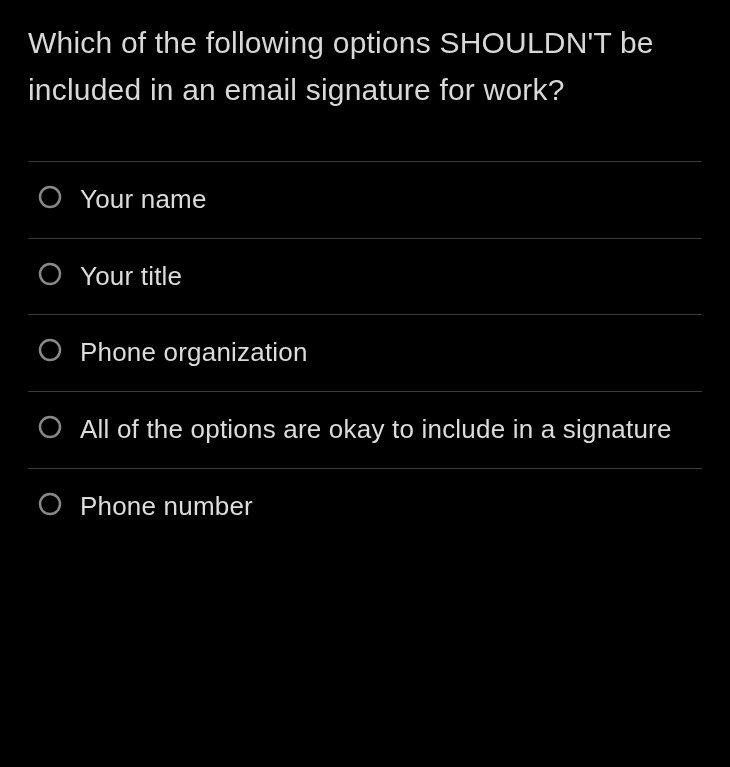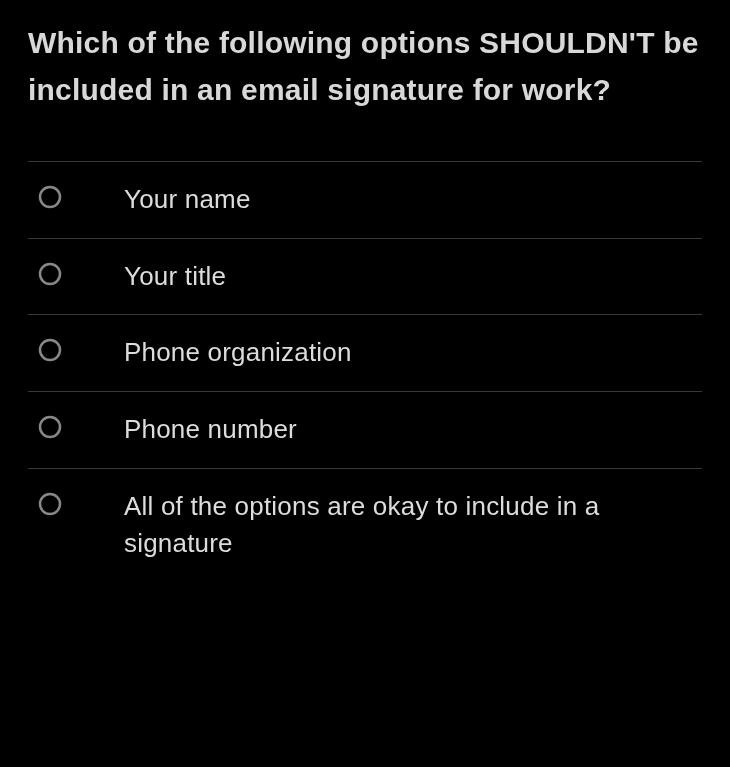--- a/index.html
+++ b/index.html
@@ -10,35 +10,34 @@
     body {
       background-color: #000000;
       font-family: -apple-system, BlinkMacSystemFont, "Segoe UI", "Helvetica Neue", Arial, sans-serif;
       width: 730px;
       height: 767px;
       padding: 20px 28px 0 28px;
     }
     .question-text {
       color: #d8d8d8;
       font-size: 30px;
-      font-weight: 700;
+      font-weight: 400;
       line-height: 1.55;
       margin-bottom: 48px;
       letter-spacing: 0.2px;
     }
     .options-list {
       list-style: none;
     }
     .option-item {
       display: flex;
       align-items: flex-start;
       padding: 19px 10px 19px 10px;
       border-top: 1px solid #3a3a3a;
       cursor: pointer;
-      gap: 44px;
     }
     .option-item:last-child {
       padding-bottom: 28px;
     }
     .radio-circle {
       flex-shrink: 0;
       width: 24px;
       height: 24px;
       margin-top: 4px;
     }
@@ -83,23 +82,23 @@
         </svg>
     </span>
     <span class="option-label">Phone organization</span>
   </li>
   <li class="option-item">
     <span class="radio-circle">
       <svg width="24" height="24" viewBox="0 0 24 24">
           <circle cx="12" cy="12" r="10" fill="none" stroke="#888888" stroke-width="2.5"></circle>
         </svg>
     </span>
-    <span class="option-label">Phone number</span>
+    <span class="option-label">All of the options are okay to include in a signature</span>
   </li>
   <li class="option-item">
     <span class="radio-circle">
       <svg width="24" height="24" viewBox="0 0 24 24">
           <circle cx="12" cy="12" r="10" fill="none" stroke="#888888" stroke-width="2.5"></circle>
         </svg>
     </span>
-    <span class="option-label">All of the options are okay to include in a signature</span>
+    <span class="option-label">Phone number</span>
   </li>
 </ul>
 
 </body></html>

